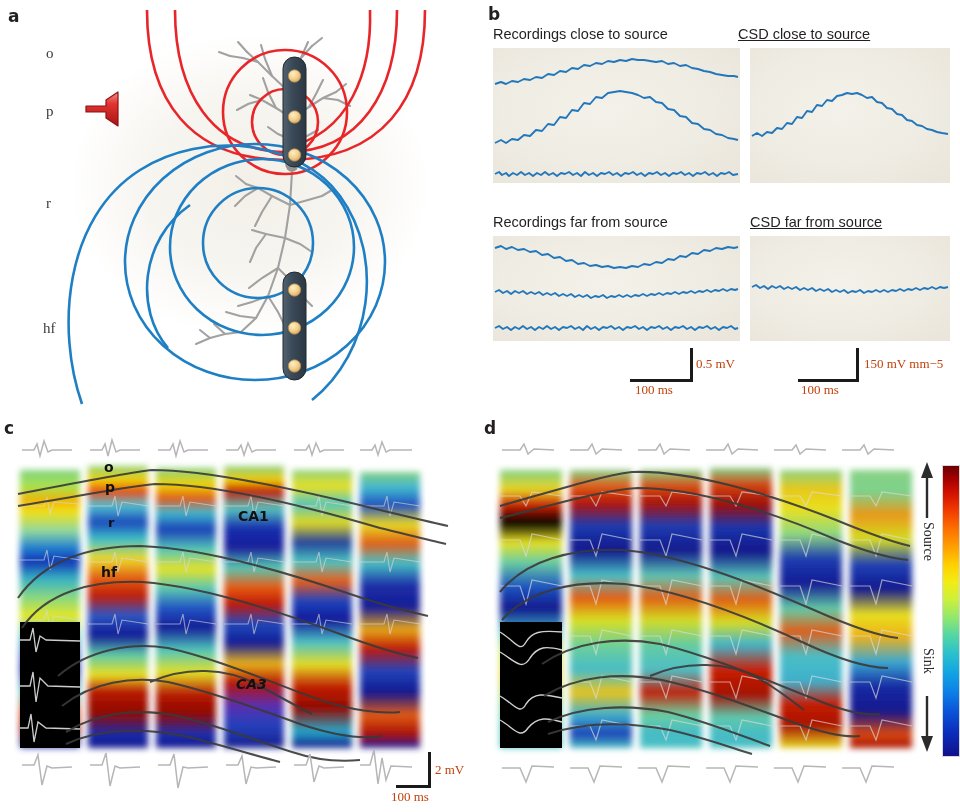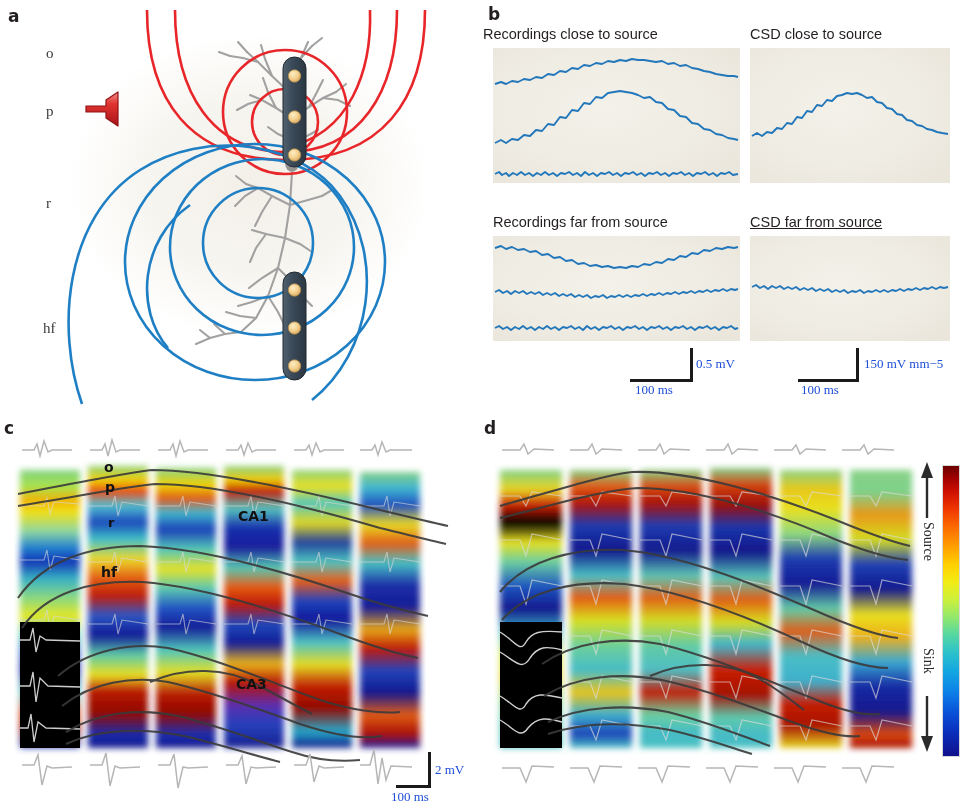--- a/index.html
+++ b/index.html
@@ -28,21 +28,21 @@
   .b-title{
     position:absolute;font-size:14.5px;color:#231f20;white-space:nowrap;
   }
   .trace-box{
     position:absolute;
     background:radial-gradient(ellipse 70% 70% at 45% 45%, #f4f1ea 0%, #efece3 60%, #eae6dc 100%);
   }
   .trace-box svg{display:block;}
   .scalebar{position:absolute;}
   .scalebar .sb-label{
-    position:absolute;font-size:13px;color:#1d4ed8;white-space:nowrap;
+    position:absolute;font-size:13px;color:#c2410c;white-space:nowrap;
     font-family:"Liberation Serif","DejaVu Serif",serif;
   }
   .sb-v{position:absolute;background:#1a1a1a;width:3px;}
   .sb-h{position:absolute;background:#1a1a1a;height:3px;}
   
   #panel-c{position:absolute;left:0;top:410px;width:480px;height:402px;}
   #panel-d{position:absolute;left:480px;top:410px;width:480px;height:402px;}
   .map-label{
     position:absolute;font-weight:bold;font-size:14px;color:#111;
     font-family:"DejaVu Sans","Liberation Sans",sans-serif;
@@ -175,22 +175,22 @@
       <circle cx="294.5" cy="290" r="6.2" fill="url(#contactGrad)" stroke="#b08c4d" stroke-width="0.8"></circle>
       <circle cx="294.5" cy="328" r="6.2" fill="url(#contactGrad)" stroke="#b08c4d" stroke-width="0.8"></circle>
       <circle cx="294.5" cy="366" r="6.2" fill="url(#contactGrad)" stroke="#b08c4d" stroke-width="0.8"></circle>
     </g>
   </svg>
 </div>
 
 <div id="panel-b">
   <div class="panel-letter" style="left:8px;top:4px;">b</div>
 
-  <div class="b-title" style="left:3px;top:26px;">Recordings close to source</div>
-  <div class="b-title" style="left:270px;top:26px;">CSD close to source</div>
+  <div class="b-title" style="left:13px;top:26px;">Recordings close to source</div>
+  <div class="b-title" style="left:258px;top:26px;text-decoration:underline;">CSD close to source</div>
   <div class="b-title" style="left:13px;top:214px;text-align:center;">Recordings far from source</div>
   <div class="b-title" style="left:270px;top:214px;text-decoration:underline;">CSD far from source</div>
 
   <div class="trace-box" style="left:13px;top:48px;width:247px;height:135px;">
     <svg width="247" height="135" viewBox="0 0 247 135">
       <g fill="none" stroke="#2277bb" stroke-width="1.9" stroke-linejoin="round">
         <path d="M2 36 L8 34 L13 36 L19 33 L25 34 L31 31 L37 32 L43 29 L49 30 L55 26 L61 27 L67 23 L73 24 L79 20 L85 21 L91 17 L97 18 L103 15 L109 16 L115 13 L121 14 L127 12 L133 13 L139 11 L145 12 L151 12 L157 13 L163 14 L169 13 L175 16 L181 15 L187 18 L193 17 L199 20 L205 21 L211 23 L217 24 L223 26 L229 27 L235 28 L241 28 L245 29"></path>
         <path d="M2 95 L8 92 L13 95 L19 91 L25 92 L31 87 L37 88 L43 82 L49 83 L55 76 L61 77 L67 69 L73 70 L79 62 L85 63 L91 55 L97 56 L103 49 L109 50 L115 45 L121 44 L127 43 L133 44 L139 45 L145 47 L151 50 L157 49 L163 54 L169 55 L175 61 L181 62 L187 68 L193 69 L199 75 L205 76 L211 81 L217 82 L223 86 L229 87 L235 90 L241 91 L245 92"></path>
         <path d="M2 126 L6 124 L9 127 L13 125 L16 128 L20 125 L24 127 L28 124 L32 127 L36 125 L40 128 L44 125 L48 127 L52 124 L56 127 L60 125 L64 128 L68 125 L72 126 L76 124 L80 127 L84 125 L88 128 L92 124 L96 127 L100 125 L104 128 L108 125 L112 126 L116 124 L120 127 L124 125 L128 128 L132 125 L136 126 L140 124 L144 127 L148 125 L152 128 L156 125 L160 126 L164 124 L168 127 L172 125 L176 128 L180 125 L184 126 L188 124 L192 127 L196 125 L200 128 L204 125 L208 126 L212 124 L216 127 L220 125 L224 128 L228 125 L232 126 L236 124 L240 127 L245 126"></path>
       </g>
@@ -424,21 +424,21 @@
       <path d="M294 355 L306 355 L310 344 L314 372 L319 356 L324 358 L344 357"></path>
       <path d="M360 355 L370 355 L374 340 L378 374 L382 348 L386 370 L391 356 L412 357"></path>
     </g>
   </svg>
 
   <div class="map-label" style="left:104px;top:49px;">o</div>
   <div class="map-label" style="left:105px;top:69px;">p</div>
   <div class="map-label small" style="left:108px;top:105px;">r</div>
   <div class="map-label" style="left:101px;top:154px;">hf</div>
   <div class="map-label" style="left:238px;top:98px;text-align:center;">CA1</div>
-  <div class="map-label" style="left:236px;top:266px;">CA3</div>
+  <div class="map-label" style="left:236px;top:266px;font-style:italic;">CA3</div>
 
   
   <div class="scalebar" style="left:396px;top:342px;width:90px;height:64px;">
     <div class="sb-v" style="left:32px;top:0px;height:36px;"></div>
     <div class="sb-h" style="left:0px;top:33px;width:35px;"></div>
     <div class="sb-label" style="left:39px;top:10px;">2 mV</div>
     <div class="sb-label" style="left:-5px;top:37px;">100 ms</div>
   </div>
 </div>
 

